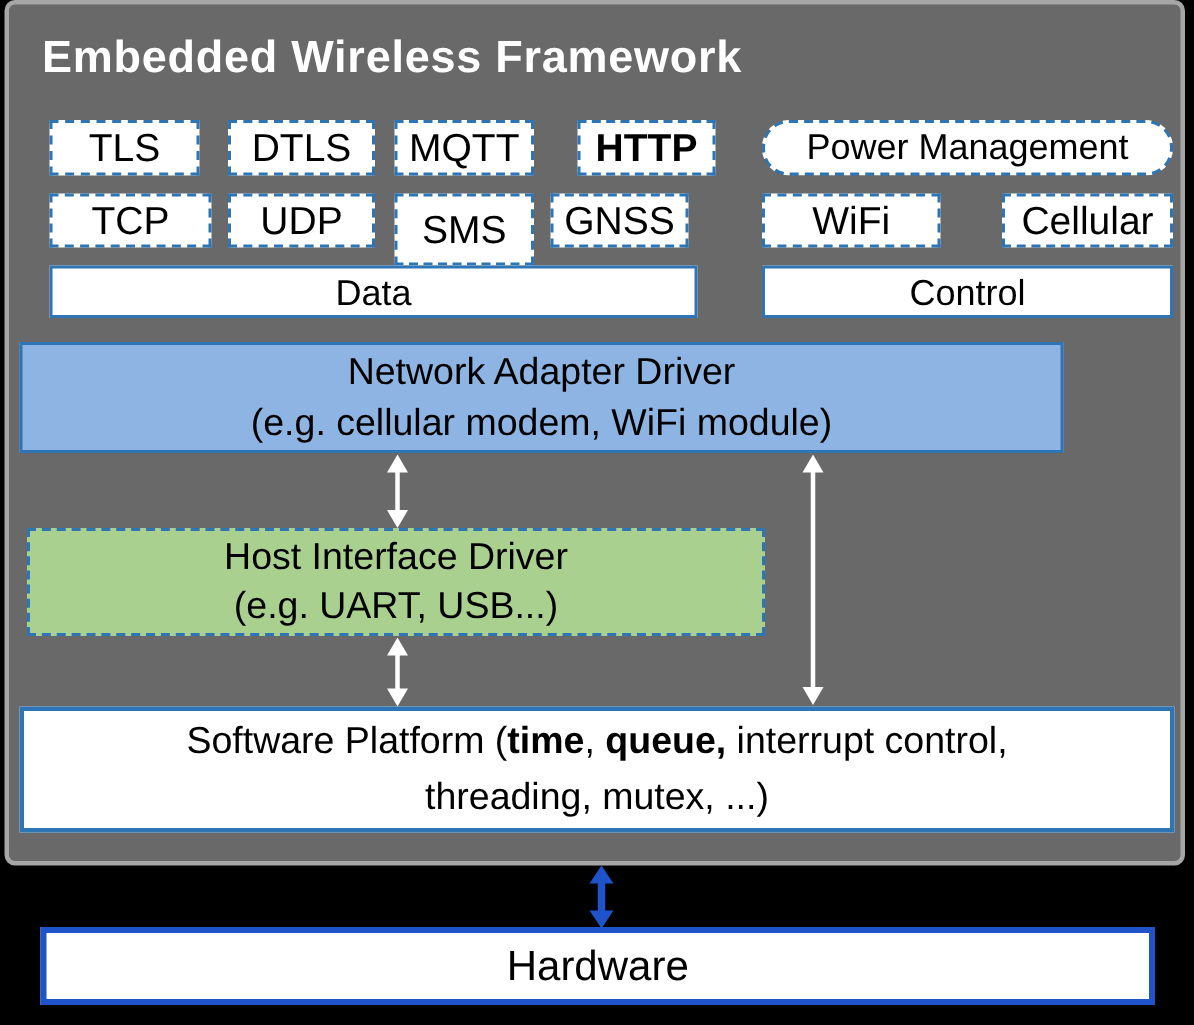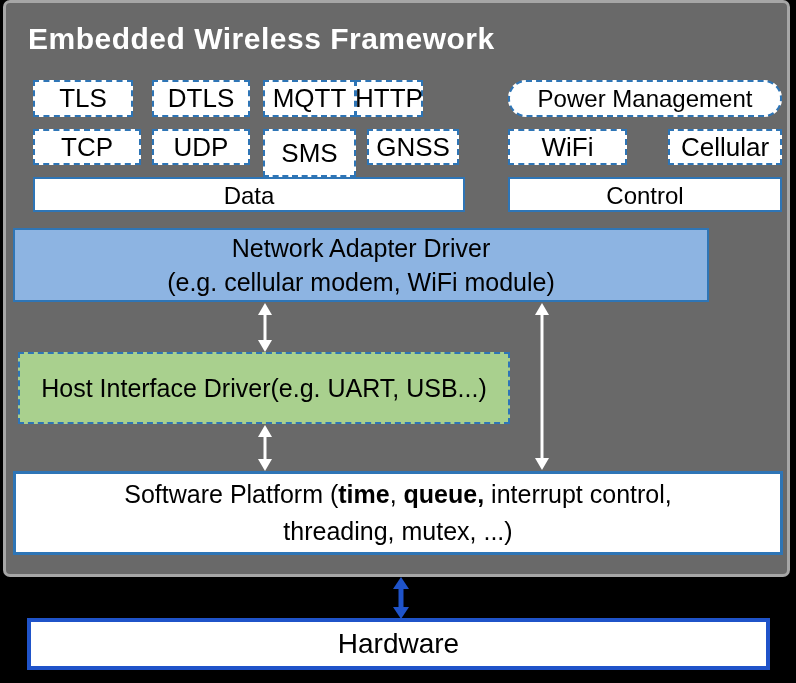--- a/index.html
+++ b/index.html
@@ -31,21 +31,21 @@
   }
   .adapter-box{
     position:absolute;left:13px;top:228px;width:696px;height:74px;
     background:#8DB4E2;border:2px solid #2E75B6;box-sizing:border-box;
     display:flex;flex-direction:column;align-items:center;justify-content:center;
     color:#000;font-size:25px;line-height:34px;text-align:center;
   }
   .host-box{
     position:absolute;left:18px;top:352px;width:492px;height:72px;
     background:#A9D08E;border:2px dashed #2E75B6;box-sizing:border-box;
-    display:flex;flex-direction:row;align-items:center;justify-content:center;
+    display:flex;flex-direction:column;align-items:center;justify-content:center;
     color:#000;font-size:25px;line-height:33px;text-align:center;
   }
   .software-box{
     position:absolute;left:13px;top:471px;width:770px;height:84px;
     background:#fff;border:3px solid #2E75B6;box-sizing:border-box;
     display:flex;flex-direction:column;align-items:center;justify-content:center;
     color:#000;font-size:25px;line-height:37px;text-align:center;
   }
   .software-box .kw{font-weight:bold;}
   .hardware-box{
@@ -67,21 +67,21 @@
 
   <div class="dashed-box" style="left:33px;top:80px;width:100px;height:37px;">
     <span>TLS</span>
   </div>
   <div class="dashed-box" style="left:152px;top:80px;width:98px;height:37px;">
     <span>DTLS</span>
   </div>
   <div class="dashed-box" style="left:263px;top:80px;width:93px;height:37px;">
     <span>MQTT</span>
   </div>
-  <div class="dashed-box" style="left:355px;top:80px;width:68px;height:37px;">
+  <div class="dashed-box" style="left:385px;top:80px;width:92px;height:37px;font-weight:bold;">
     <span>HTTP</span>
   </div>
 
   <div class="dashed-box" style="left:33px;top:129px;width:108px;height:36px;">
     <span>TCP</span>
   </div>
   <div class="dashed-box" style="left:152px;top:129px;width:98px;height:36px;">
     <span>UDP</span>
   </div>
   <div class="dashed-box" style="left:263px;top:129px;width:93px;height:48px;">

